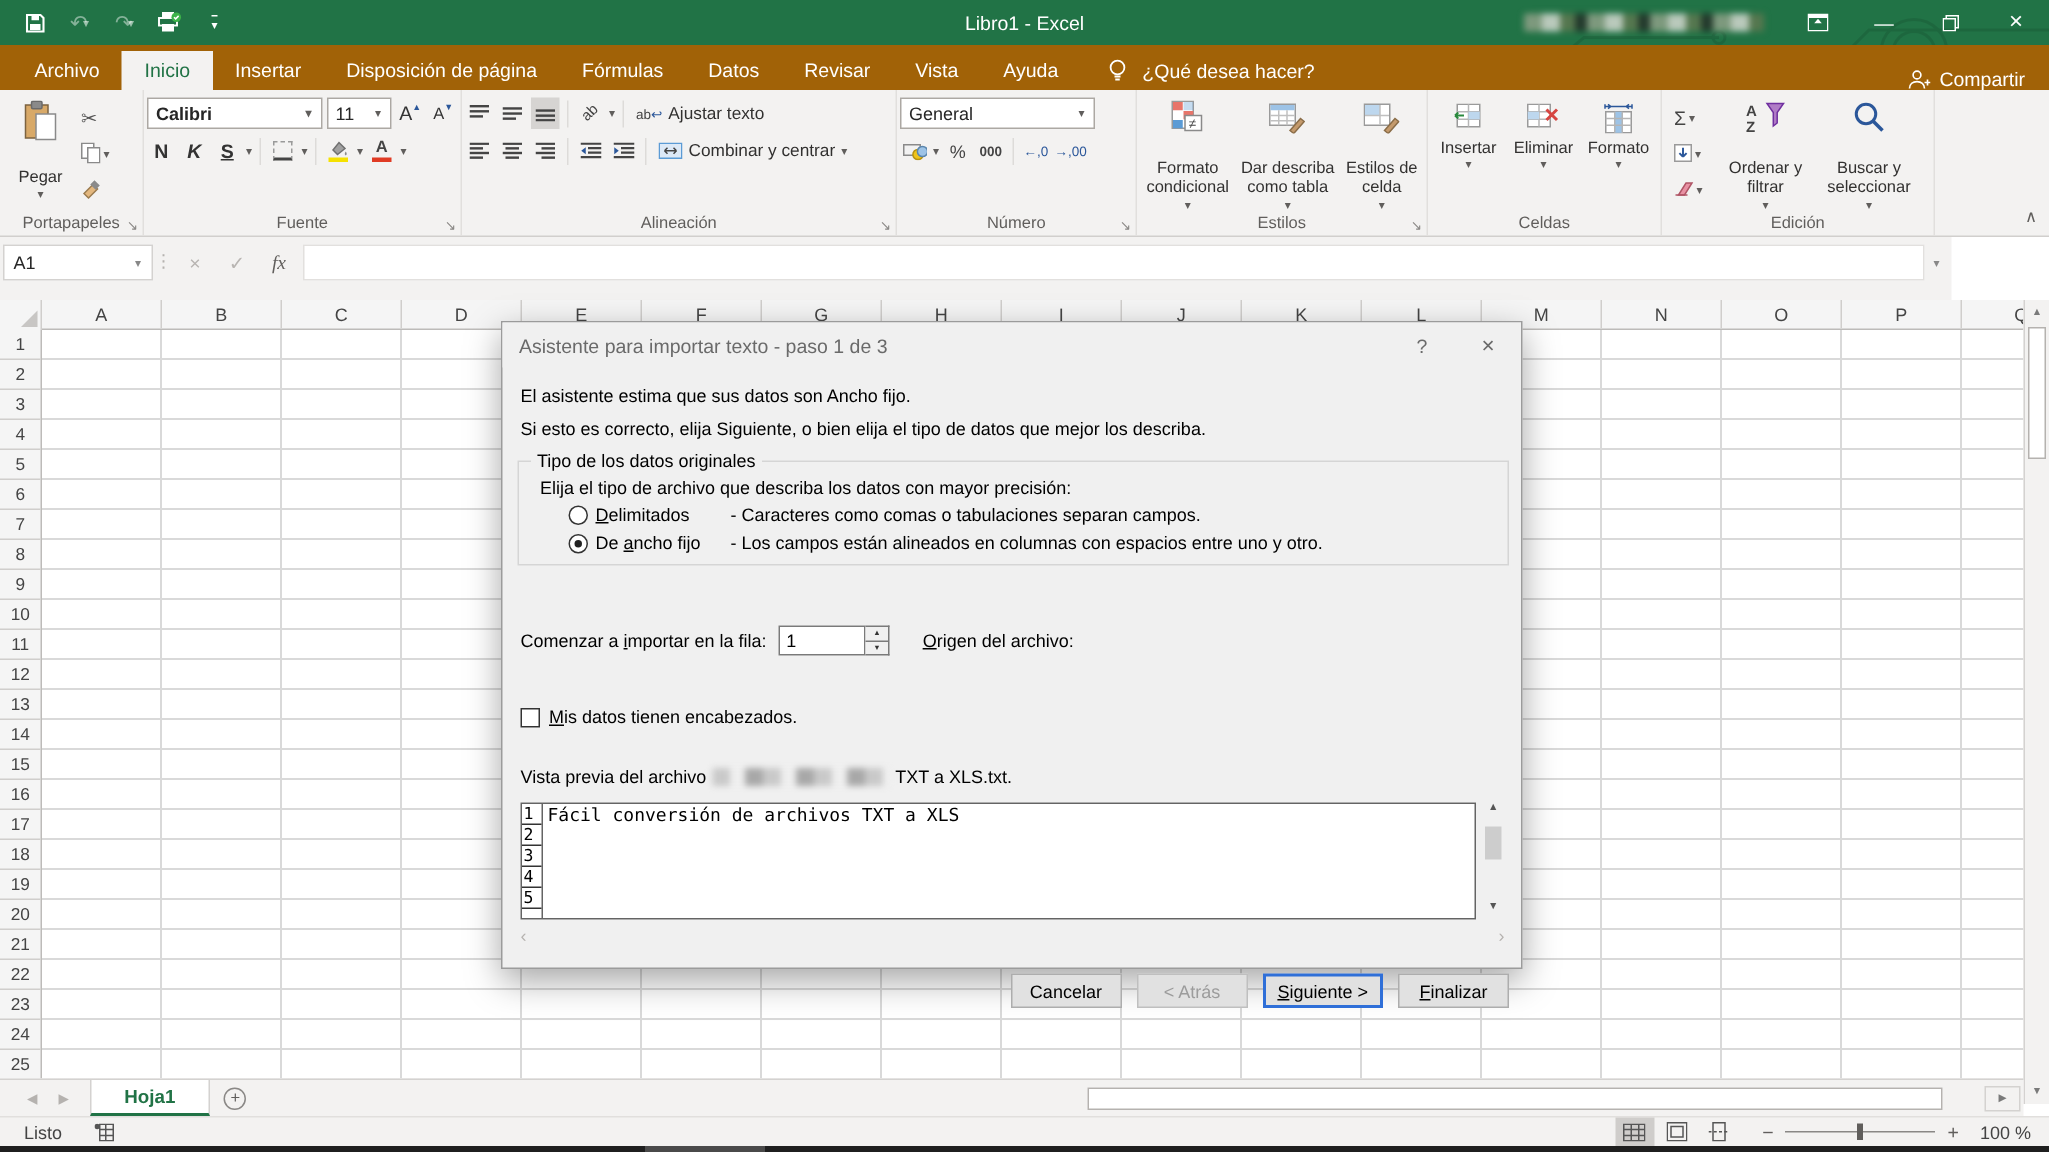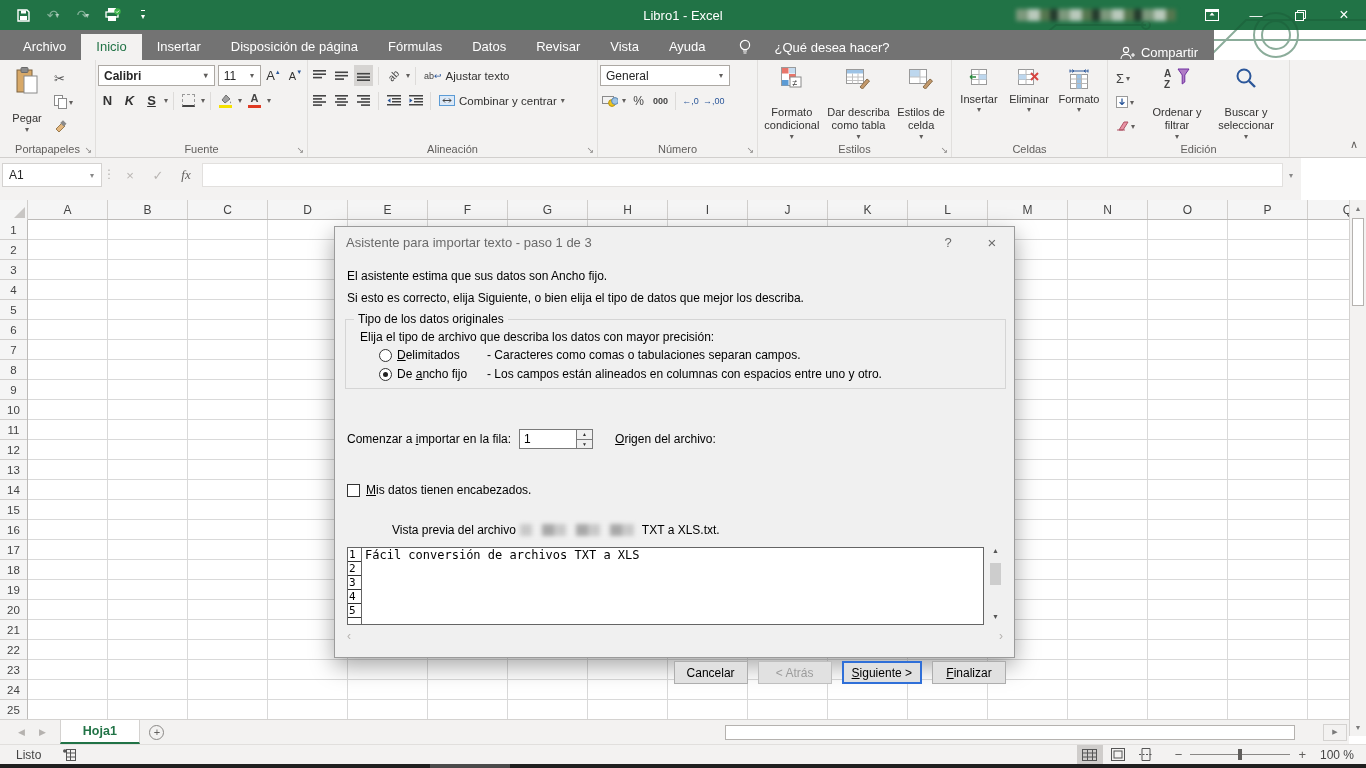--- a/index.html
+++ b/index.html
@@ -14,24 +14,24 @@
   .qat .qbtn { width:26px; height:26px; display:flex; align-items:center; justify-content:center; color:#fff; font-size:14px; }
   .qbtn.dim { color:rgba(255,255,255,.45); }
   .qat .mini { font-size:8px; margin-left:-3px; color:rgba(255,255,255,.55); }
   .win-title { position:absolute; left:0; right:0; top:0; height:30px; display:flex; align-items:center; justify-content:center; font-size:13px; color:#fff; pointer-events:none; }
   .tb-right { margin-left:auto; display:flex; align-items:center; height:30px; z-index:2; }
   .redact { display:inline-block; height:12px; border-radius:1px; filter:blur(2px); background:repeating-linear-gradient(90deg,#9fb3a7 0 14px,#c8d4cc 14px 26px,#7e9a8a 26px 40px); }
   .redact.dark { background:repeating-linear-gradient(90deg,#7d997d 0 12px,#b9c9bb 12px 24px,#55774f 24px 34px,#233a2c 34px 42px); }
   .winbtn { width:44px; height:30px; display:flex; align-items:center; justify-content:center; color:#fff; font-size:13px; }
 
   
-  .tabrow { position:absolute; left:0; top:30px; width:1214px; height:30px; background:#737373; display:flex; align-items:flex-end; color:#fff; }
+  .tabrow { position:absolute; left:0; top:30px; width:1366px; height:30px; background:#a16207; display:flex; align-items:flex-end; color:#fff; }
   .rtab { height:26px; line-height:26px; padding:0 15px; font-size:13px; white-space:nowrap; }
   .rtab.active { background:#f3f2f1; color:#217346; }
-  .tellme { display:flex; align-items:center; gap:24px; margin-left:18px; height:26px; font-size:13px; }
+  .tellme { display:flex; align-items:center; gap:11px; margin-left:18px; height:26px; font-size:13px; }
   .share { margin-left:auto; display:flex; align-items:center; gap:6px; padding-right:16px; font-size:13px; }
 
   
   .ribbon { position:absolute; left:0; top:60px; width:1366px; height:98px; background:#f3f2f1; border-bottom:1px solid #d1cfcd; display:flex; }
   .rgroup { position:relative; height:97px; border-right:1px solid #e1dfdd; padding:3px 2px 16px 2px; }
   .glabel { position:absolute; left:0; right:0; bottom:2px; text-align:center; font-size:11px; color:#605e5c; }
   .launcher { position:absolute; right:3px; bottom:2px; font-size:9px; color:#8a8886; }
   .bigbtn { display:flex; flex-direction:column; align-items:center; justify-content:flex-start; padding-top:4px; height:78px; }
   .bigbtn .blabel { font-size:11px; color:#323130; text-align:center; line-height:13px; margin-top:17px; }
   .dd { font-size:8px; color:#605e5c; }
@@ -107,21 +107,21 @@
   .viewbtn.on { background:#cfcdcb; }
   .zoomctl { display:flex; align-items:center; gap:8px; margin-left:14px; }
   .ztrack { position:relative; width:100px; height:1px; background:#8a8886; }
   .zthumb { position:absolute; left:48px; top:-5px; width:4px; height:11px; background:#605e5c; }
   .zsign { font-size:13px; color:#605e5c; }
   .zoomval { width:46px; text-align:right; font-size:12px; }
   .taskstrip { position:absolute; left:0; top:764px; width:1366px; height:4px; background:#1f1f1f; }
   .taskstrip .seg { position:absolute; left:430px; width:80px; height:4px; background:#4a4a4a; }
 
   
-  .dialog { position:absolute; left:334px; top:226px; width:681px; height:432px; background:#f0f0f0; border:1px solid #9b9b9b; box-shadow:0 8px 22px rgba(0,0,0,.35); z-index:10; }
+  .dialog { position:absolute; left:334px; top:214px; width:681px; height:432px; background:#f0f0f0; border:1px solid #9b9b9b; box-shadow:0 8px 22px rgba(0,0,0,.35); z-index:10; }
   .dtitle { height:30px; background:#f0f0f0; display:flex; align-items:center; padding-left:11px; font-size:13px; color:#6a6a6a; }
   .dctrl { margin-left:auto; display:flex; }
   .dctrl .dbtn { width:44px; height:30px; display:flex; align-items:center; justify-content:center; color:#6a6a6a; font-size:13px; }
   .dbody { position:relative; height:401px; font-size:12px; color:#000; }
   .dline1 { position:absolute; left:12px; top:12px; }
   .dline2 { position:absolute; left:12px; top:34px; }
   .groupbox { position:absolute; left:10px; top:62px; width:661px; height:70px; border:1px solid #d5d5d5; }
   .gbtitle { position:absolute; left:8px; top:-8px; background:#f0f0f0; padding:0 4px; }
   .gbhint { position:absolute; left:14px; top:10px; }
   .radiorow { position:absolute; left:33px; display:flex; align-items:center; }
@@ -133,21 +133,21 @@
   .numinput { margin-left:8px; width:58px; height:20px; border:1px solid #7a7a7a; background:#fff; font-family:"Liberation Sans", sans-serif; font-size:12px; padding-left:4px; }
   .spinner { width:16px; height:20px; border:1px solid #7a7a7a; border-left:none; display:flex; flex-direction:column; }
   .spinner span { flex:1; display:flex; align-items:center; justify-content:center; font-size:5px; color:#333; background:#f0f0f0; }
   .spinner span:first-child { border-bottom:1px solid #7a7a7a; }
   .originlbl { margin-left:22px; }
   .combo2 { position:absolute; left:375px; top:171px; width:297px; height:22px; border:1px solid #7a7a7a; background:#fff; display:flex; align-items:center; }
   .combo2 .cval { flex:1; padding-left:6px; white-space:nowrap; }
   .combo2 .cbtn { width:18px; height:100%; background:#f0f0f0; border-left:1px solid #b0b0b0; display:flex; align-items:center; justify-content:center; font-size:8px; color:#333; }
   .checkrow { position:absolute; left:12px; top:226px; display:flex; align-items:center; }
   .checkbox { width:13px; height:13px; border:1px solid #333; background:#fff; margin-right:6px; flex:none; }
-  .prevlbl { position:absolute; left:12px; top:266px; display:flex; align-items:center; gap:4px;margin-left:45px; }
+  .prevlbl { position:absolute; left:12px; top:266px; display:flex; align-items:center; gap:4px; }
   .prevbox { position:absolute; left:12px; top:290px; width:637px; height:78px; background:#fff; border:1px solid #646464; display:flex; overflow:hidden; }
   .lncol { width:14px; border-right:1px solid #646464; font-family:"DejaVu Sans Mono", monospace; font-size:11px; }
   .lncol .pln { height:14px; line-height:13px; text-align:left; padding-left:1px; border-bottom:1px solid #333; }
   .plines { font-family:"DejaVu Sans Mono", monospace; font-size:12px; line-height:14px; padding-left:3px; white-space:pre; }
   .pvscroll { position:absolute; left:653px; top:290px; width:15px; height:78px; display:flex; flex-direction:column; align-items:center; }
   .pvscroll .pa { font-size:7px; color:#555; height:12px; }
   .pvthumb { width:11px; height:22px; background:#cdcdcd; margin-top:4px; }
   .pvscroll .pa.b { margin-top:auto; }
   .phscroll { position:absolute; left:12px; top:372px; width:656px; display:flex; justify-content:space-between; color:#b5b2af; font-size:12px; }
   .dbtns { position:absolute; right:8px; top:404px; display:flex; gap:10px; }

